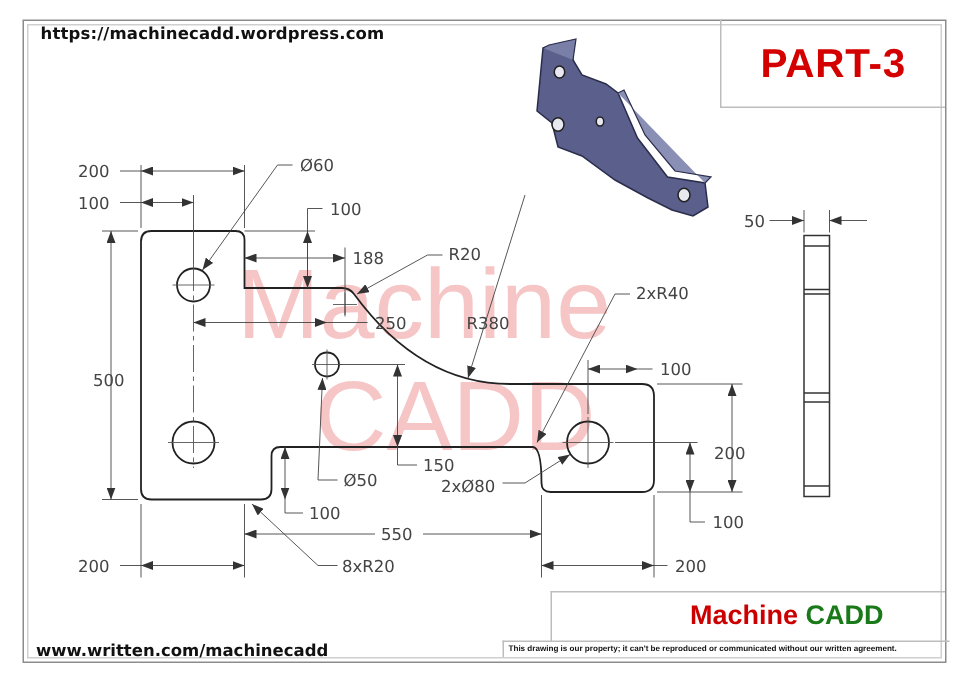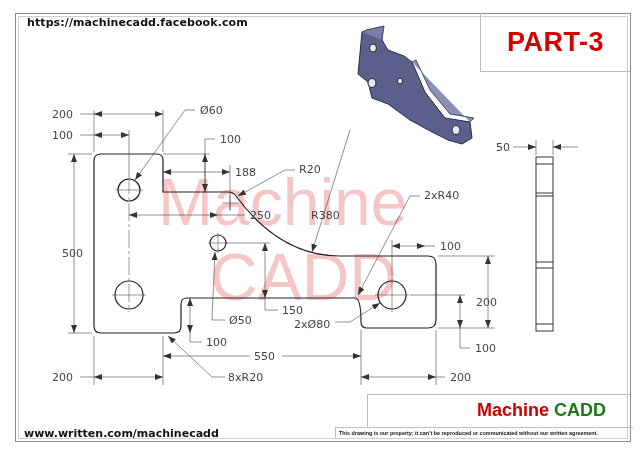--- a/index.html
+++ b/index.html
@@ -4,36 +4,36 @@
 <style>
   html, body { margin: 0; padding: 0; background: #ffffff; }
   body { width: 643px; height: 459px; position: relative; overflow: hidden; font-family: "DejaVu Sans", sans-serif; }
   .sheet { position: absolute; left: 15px; top: 13px; width: 614px; height: 427px; border: 1px solid #8c8c8c; background: #ffffff; }
   .sheet-inner { position: absolute; left: 2px; top: 2px; right: 2px; bottom: 2px; border: 1px solid #cfcfcf; }
   .url-top { position: absolute; left: 27px; top: 16px; font-size: 11px; font-weight: bold; color: #111; letter-spacing: 0.1px; }
   .url-bottom { position: absolute; left: 24px; top: 427px; font-size: 11px; font-weight: bold; color: #111; }
   .part-box { position: absolute; left: 480px; top: 13px; width: 149px; height: 58px; border-left: 1px solid #bdbdbd; border-bottom: 1px solid #bdbdbd; }
   .part-title { position: absolute; left: 0; right: 0; top: 14px; text-align: center; font-family: "Liberation Sans", sans-serif; font-size: 27px; font-weight: bold; color: #d40000; letter-spacing: 0.5px; }
   .brand-box { position: absolute; left: 367px; top: 394px; width: 262px; height: 33px; border-left: 1px solid #bdbdbd; border-top: 1px solid #bdbdbd; }
-  .brand { position: absolute; left: 92px; top: 5px; font-family: "Liberation Sans", sans-serif; font-size: 18px; font-weight: bold; margin-left: 17px; }
+  .brand { position: absolute; left: 92px; top: 5px; font-family: "Liberation Sans", sans-serif; font-size: 18px; font-weight: bold; }
   .brand-red { color: #cc0000; }
   .brand-green { color: #1a7a1a; }
   .notice { position: absolute; left: 335px; top: 427px; width: 294px; height: 10px; border-top: 1px solid #bdbdbd; border-left: 1px solid #bdbdbd; font-family: "Liberation Sans", sans-serif; font-size: 5.4px; font-weight: bold; color: #111; line-height: 10px; padding-left: 3px; white-space: nowrap; overflow: hidden; }
   svg.drawing { position: absolute; left: 0; top: 0; }
   .dim { font-family: "DejaVu Sans", sans-serif; font-size: 11px; fill: #444; }
   .wm { font-family: "Liberation Sans", sans-serif; fill: #f5b8b8; opacity: 0.8; }
 </style>
 </head>
 <body>
 
 <div class="sheet">
   <div class="sheet-inner"></div>
 </div>
 
-<div class="url-top">https://machinecadd.facebook.com</div>
+<div class="url-top">https://machinecadd.wordpress.com</div>
 
 <div class="part-box">
   <div class="part-title">PART-3</div>
 </div>
 
 <svg class="drawing" width="643" height="459" viewBox="0 0 643 459">
   <defs>
     <marker id="arr" markerWidth="8" markerHeight="6" refX="8" refY="3" orient="auto-start-reverse" markerUnits="userSpaceOnUse">
       <path d="M0,0 L8,3 L0,6 z" fill="#333"></path>
     </marker>

